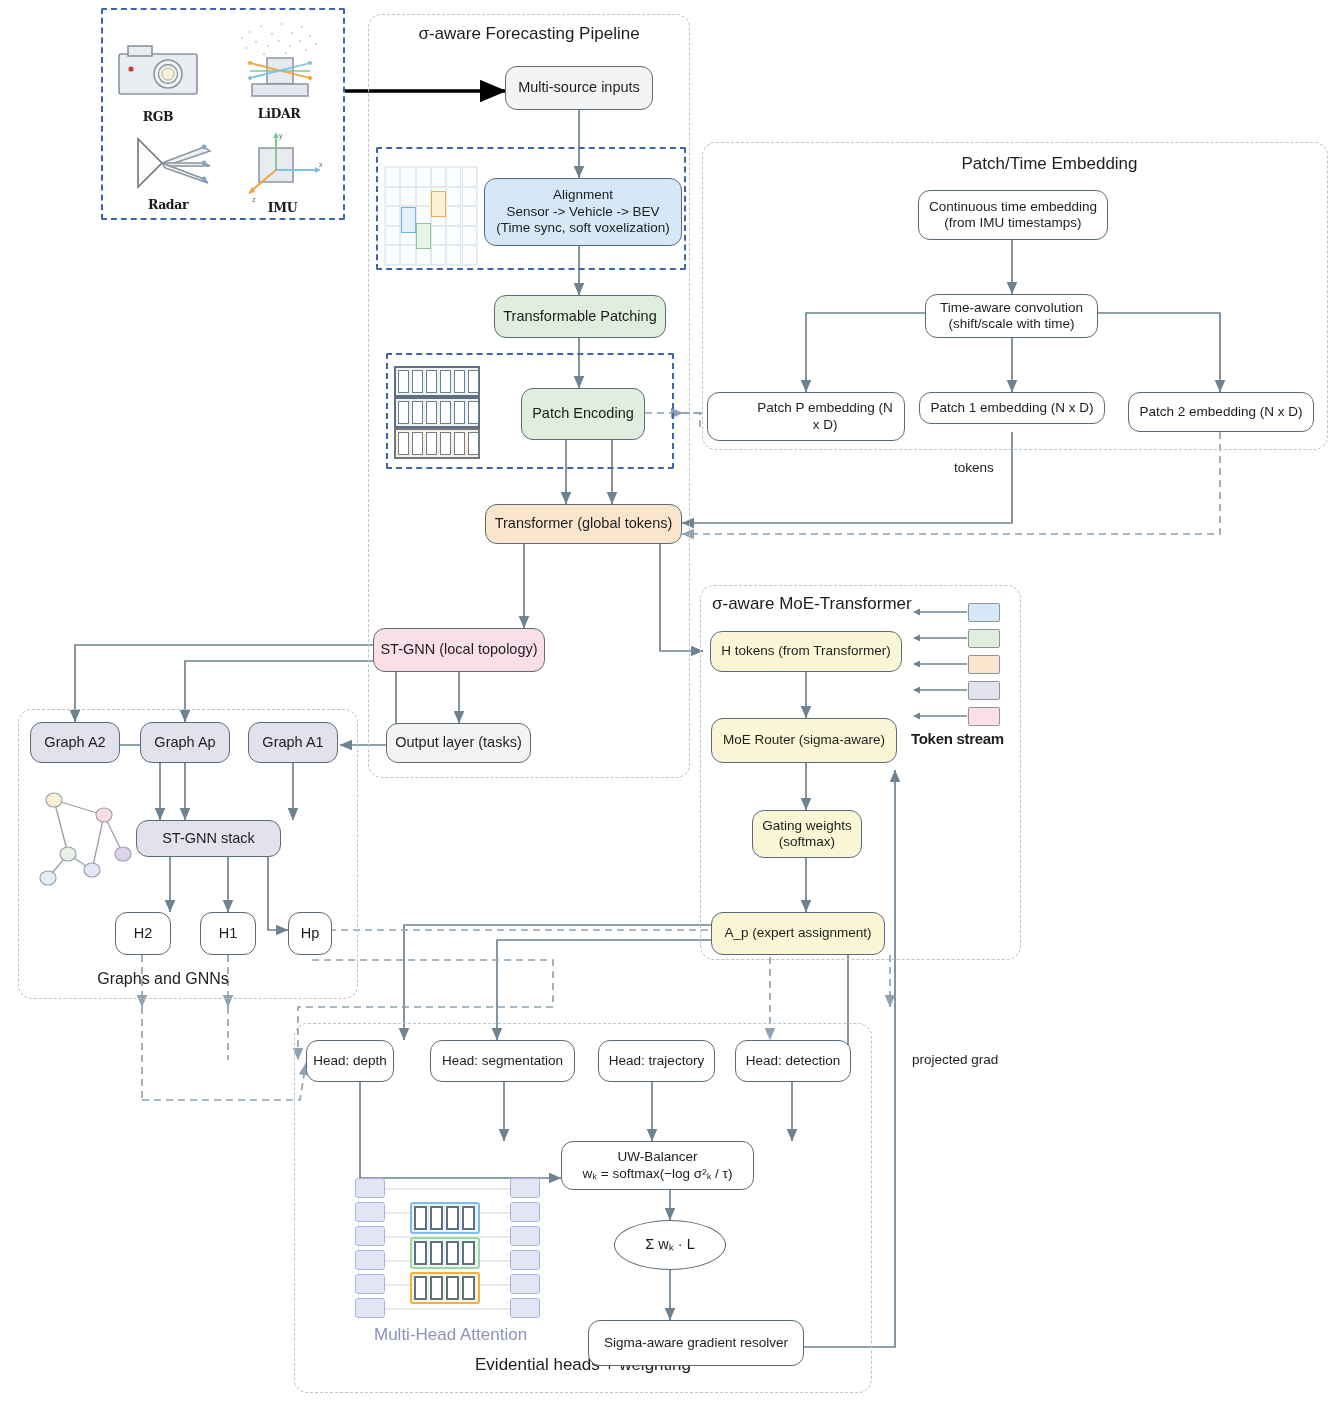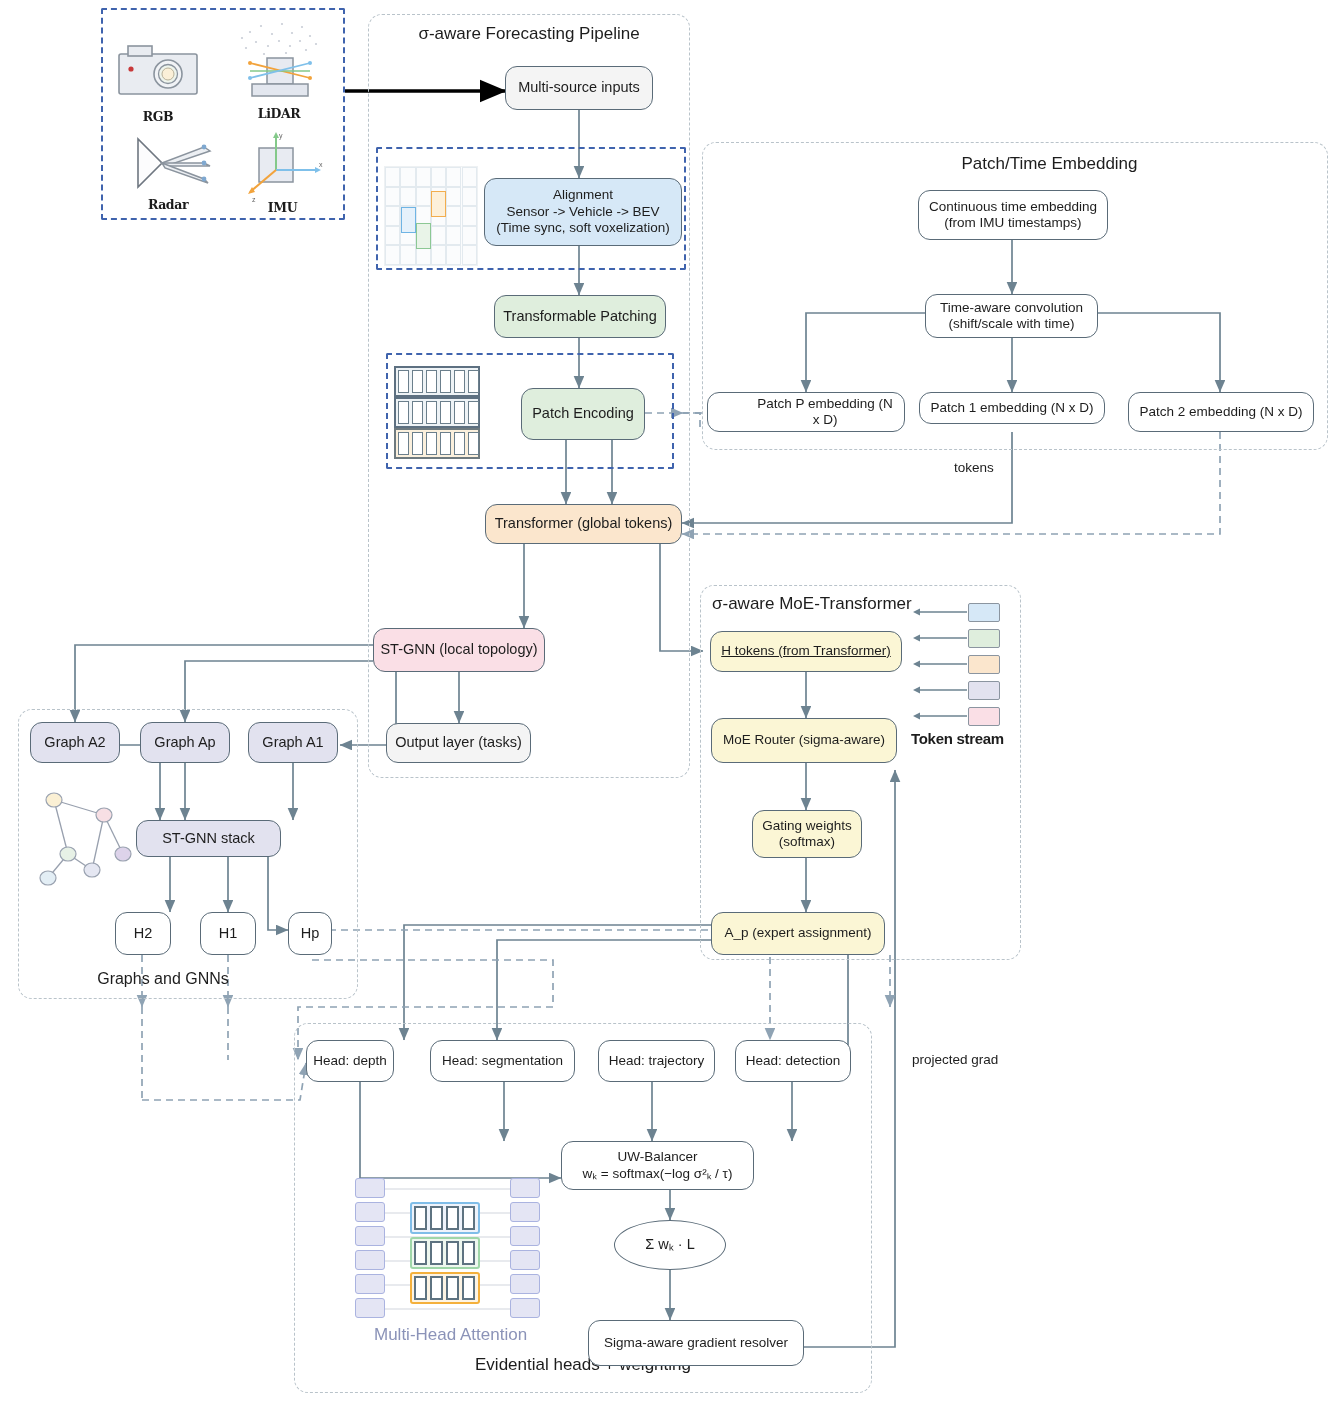--- a/index.html
+++ b/index.html
@@ -337,30 +337,30 @@
   <div class="node white sm" style="left:918px;top:190px;width:190px;height:50px;flex-direction:column;">
     <span>Continuous time embedding</span>
     <span>(from IMU timestamps)</span>
   </div>
 
   <div class="node white sm" style="left:925px;top:294px;width:173px;height:44px;flex-direction:column;">
     <span>Time-aware convolution</span>
     <span>(shift/scale with time)</span>
   </div>
 
-  <div class="node white sm" style="left:707px;top:392px;width:198px;height:40px;padding-left:44px;">Patch P embedding (N x D)</div>
+  <div class="node white sm" style="left:707px;top:392px;width:198px;height:49px;padding-left:44px;">Patch P embedding (N x D)</div>
   <div class="node white sm" style="left:919px;top:392px;width:186px;height:32px;">Patch 1 embedding (N x D)</div>
   <div class="node white sm" style="left:1128px;top:392px;width:186px;height:40px;">Patch 2 embedding (N x D)</div>
 
   <div class="flabel" style="left:954px;top:460px;">tokens</div>
 
   <div class="group" style="left:700px;top:585px;width:321px;height:375px;"></div>
   <div class="group-title" style="left:712px;top:594px;width:240px;text-align:left;">σ-aware MoE-Transformer</div>
 
-  <div class="node yellow sm" style="left:710px;top:631px;width:192px;height:41px;text-decoration:underline;">H tokens (from Transformer)</div>
+  <div class="node yellow sm" style="left:710px;top:631px;width:192px;height:41px;">H tokens (from Transformer)</div>
   <div class="node yellow sm" style="left:711px;top:718px;width:186px;height:45px;">MoE Router (sigma-aware)</div>
   <div class="node yellow sm" style="left:752px;top:810px;width:110px;height:48px;flex-direction:column;">
     <span>Gating weights</span>
     <span>(softmax)</span>
   </div>
   <div class="node yellow sm" style="left:711px;top:912px;width:174px;height:43px;">A_p (expert assignment)</div>
 
   <svg style="position:absolute;left:905px;top:600px;width:70px;height:130px;">
     <g stroke="#6d8391" stroke-width="1.7" fill="none">
       <path d="M62,12 L10,12"></path>

